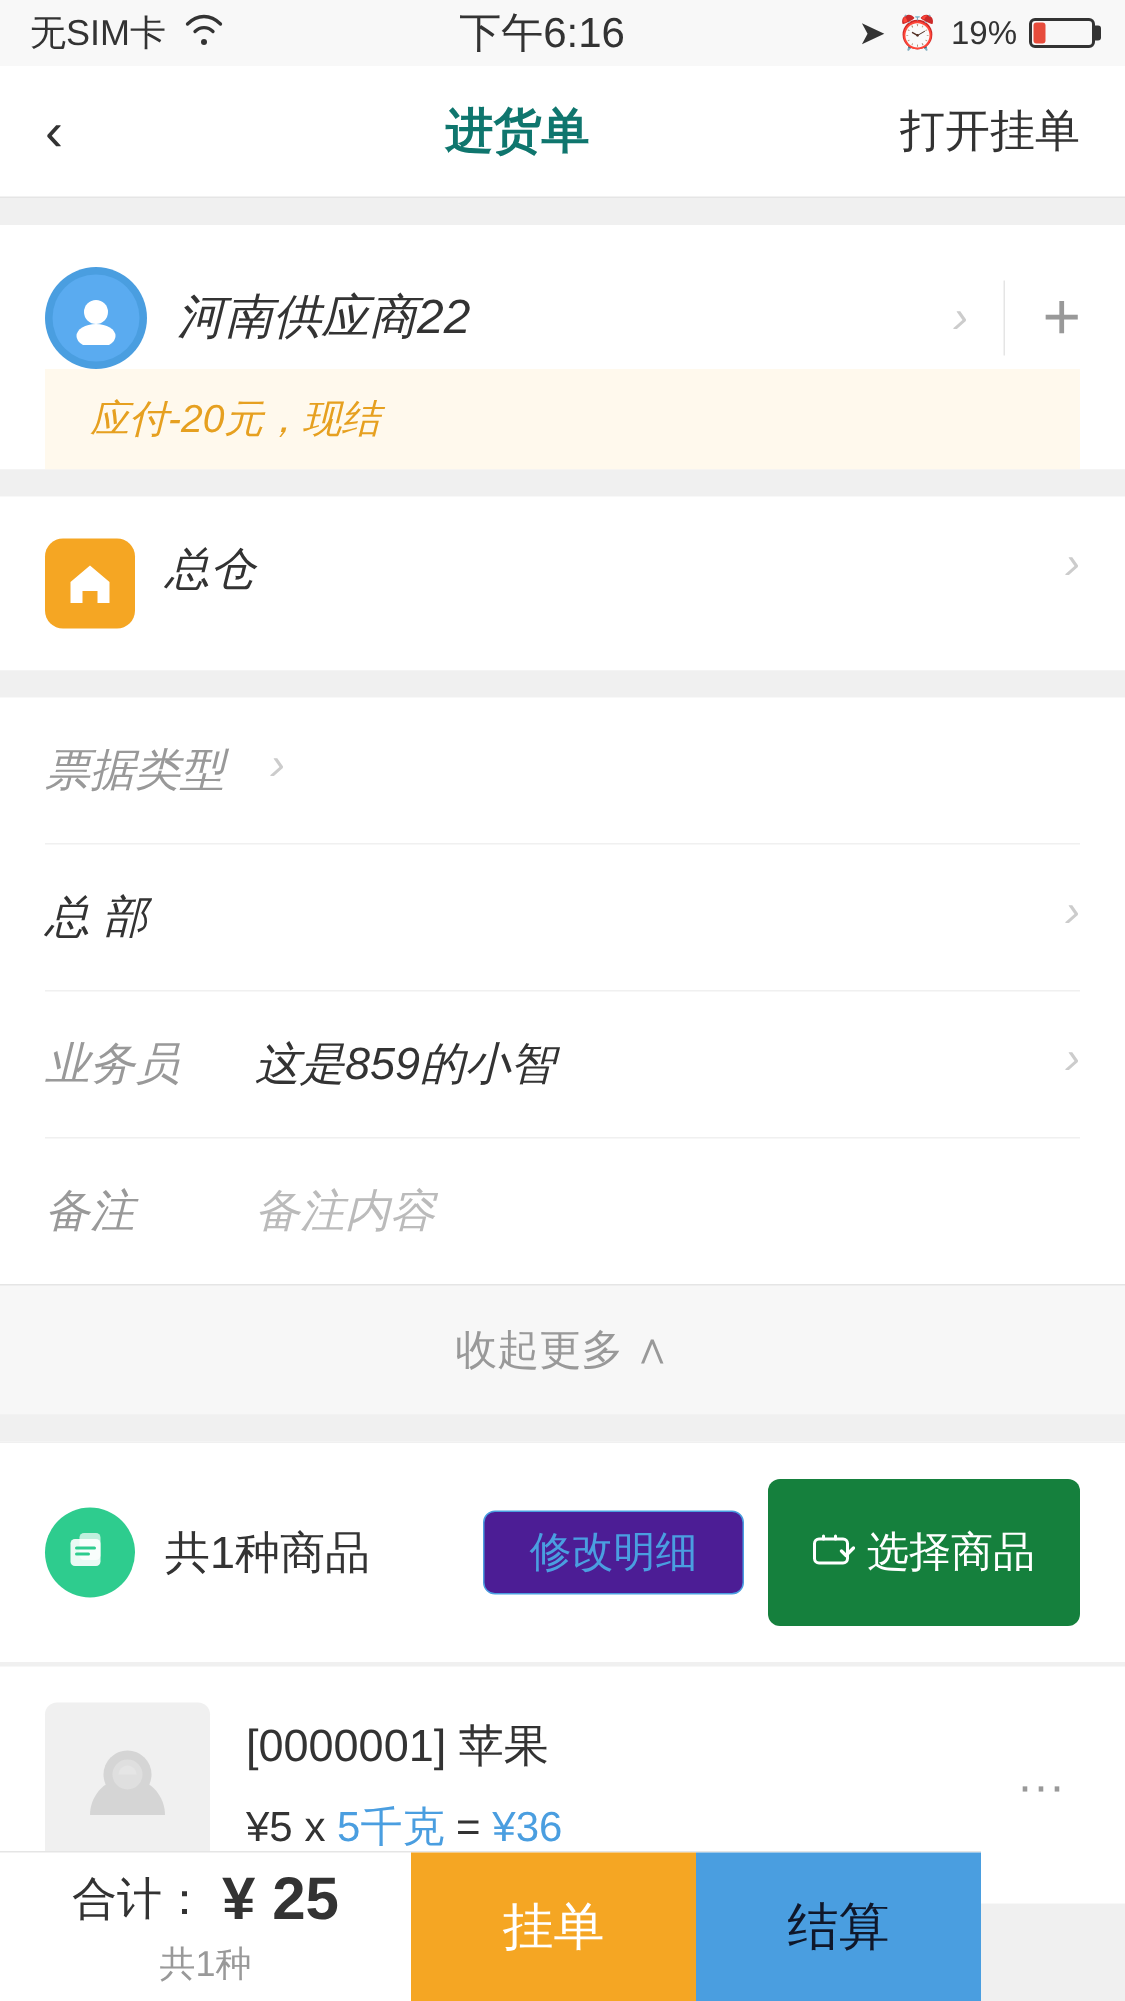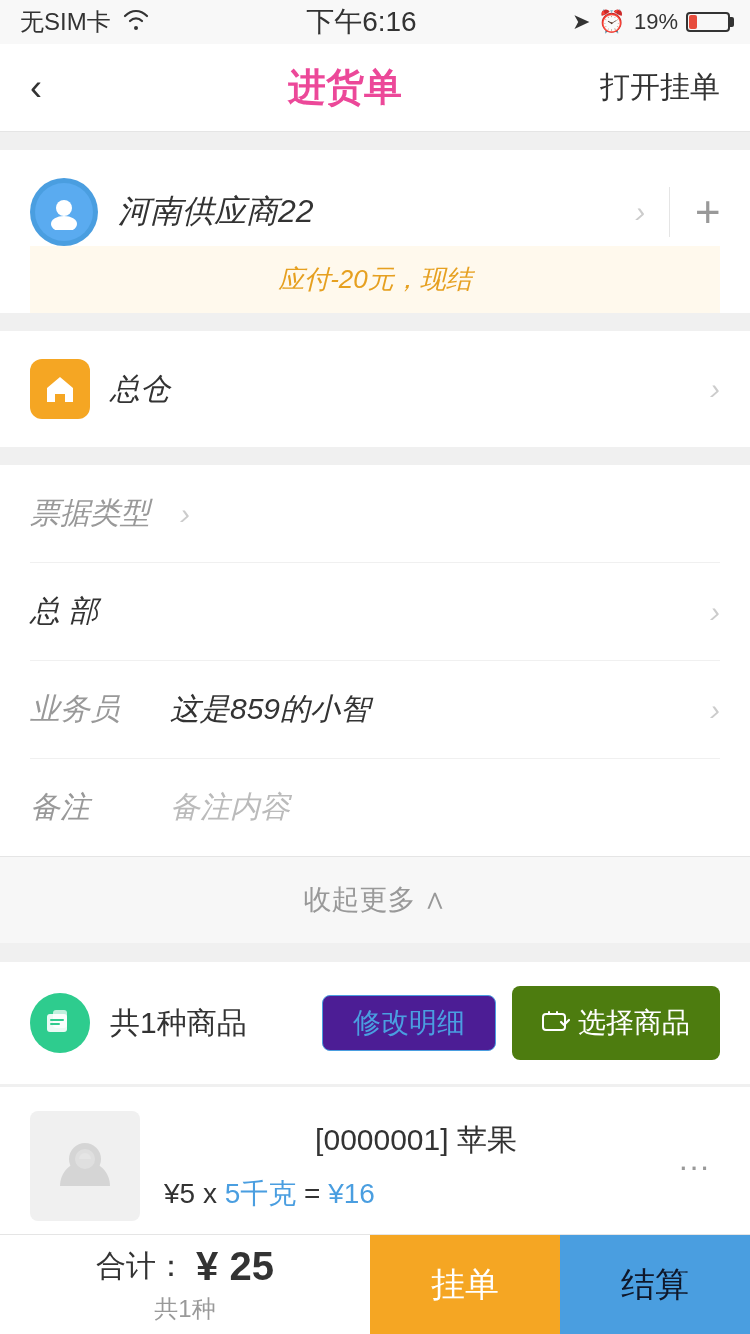--- a/index.html
+++ b/index.html
@@ -51,21 +51,21 @@
       justify-content: space-between;
       padding: 0 30px;
       border-bottom: 1px solid #e5e5e5;
     }
     .nav-back {
       font-size: 36px;
       color: #333;
       cursor: pointer;
       width: 60px;
     }
-    .nav-title { font-size: 38px; font-weight: 600; color: #ec4899; }
+    .nav-title { font-size: 32px; font-weight: 600; color: #0f766e; }
     .nav-action { font-size: 30px; color: #333; cursor: pointer; }
 
     
     .section-gap {
       width: 750px;
       height: 18px;
       background: #f0f0f0;
     }
 
     
@@ -101,27 +101,25 @@
       font-size: 44px; color: #999; cursor: pointer; line-height: 1;
     }
 
     
     .balance-notice {
       background: #fff9ed;
       padding: 16px 30px;
       font-size: 26px;
       color: #e6a020;
       margin-bottom: 0;
-      text-align: center;
     }
 
     
     .row-item {
       display: flex;
-      align-items: center;
       padding: 28px 0;
       border-bottom: 1px solid #f0f0f0;
     }
     .row-item:last-child { border-bottom: none; }
     .warehouse-icon {
       width: 60px; height: 60px; border-radius: 12px;
       background: #f5a623;
       display: flex; align-items: center; justify-content: center;
       margin-right: 20px; flex-shrink: 0;
       font-size: 32px;
@@ -164,25 +162,25 @@
       border: 1.5px solid #4a9ee0;
       color: #4a9ee0;
       background: #4c1d95;
       border-radius: 8px;
       padding: 8px 30px;
       font-size: 28px;
       cursor: pointer;
       margin-right: 16px;
     }
     .btn-select-product {
-      background: #4d7c0f;
+      background: #15803d;
       color: #fff;
       border: none;
       border-radius: 8px;
-      padding: 18px 30px;
+      padding: 30px 30px;
       font-size: 28px;
       cursor: pointer;
       display: flex; align-items: center; gap: 8px;
     }
 
     
     .product-item {
       background: #fff;
       display: flex;
       align-items: center;
@@ -194,34 +192,34 @@
       width: 110px; height: 110px;
       background: #f0f0f0;
       border-radius: 8px;
       margin-right: 24px;
       flex-shrink: 0;
       display: flex; align-items: center; justify-content: center;
       overflow: hidden;
     }
     .product-thumb svg { opacity: 0.3; }
     .product-info { flex: 1; }
-    .product-name { font-size: 30px; color: #333; margin-bottom: 14px; text-align: center; }
+    .product-name { font-size: 30px; color: #333; margin-bottom: 14px; }
     .product-price { font-size: 28px; color: #333; }
     .product-price .highlight { color: #4a9ee0; }
     .product-price .total { color: #4a9ee0; }
     .product-more {
       color: #999; font-size: 32px; cursor: pointer;
       padding: 10px;
     }
 
     
     .bottom-bar {
       position: fixed;
       bottom: 0; left: 0;
-      width: 750px;
+      width: 654px;
       height: 100px;
       display: flex;
       align-items: stretch;
       background: #fff;
       border-top: 1px solid #e5e5e5;
     }
     .bottom-total {
       flex: 1;
       display: flex;
       align-items: center;
@@ -377,21 +375,21 @@
   <div class="product-info">
     <div class="product-name">
       <span>[0000001]</span>
       <span>苹果</span>
     </div>
     <div class="product-price">
       <span>¥5</span>
       <span> x </span>
       <span class="highlight">5千克</span>
       <span> = </span>
-      <span class="total">¥16</span>
+      <span class="total">¥36</span>
     </div>
   </div>
   <div class="product-more">···</div>
 </div>
 
 <div style="height:100px;"></div>
 
 <div class="bottom-bar">
   <div class="bottom-total">
     <div class="bottom-total-main">

